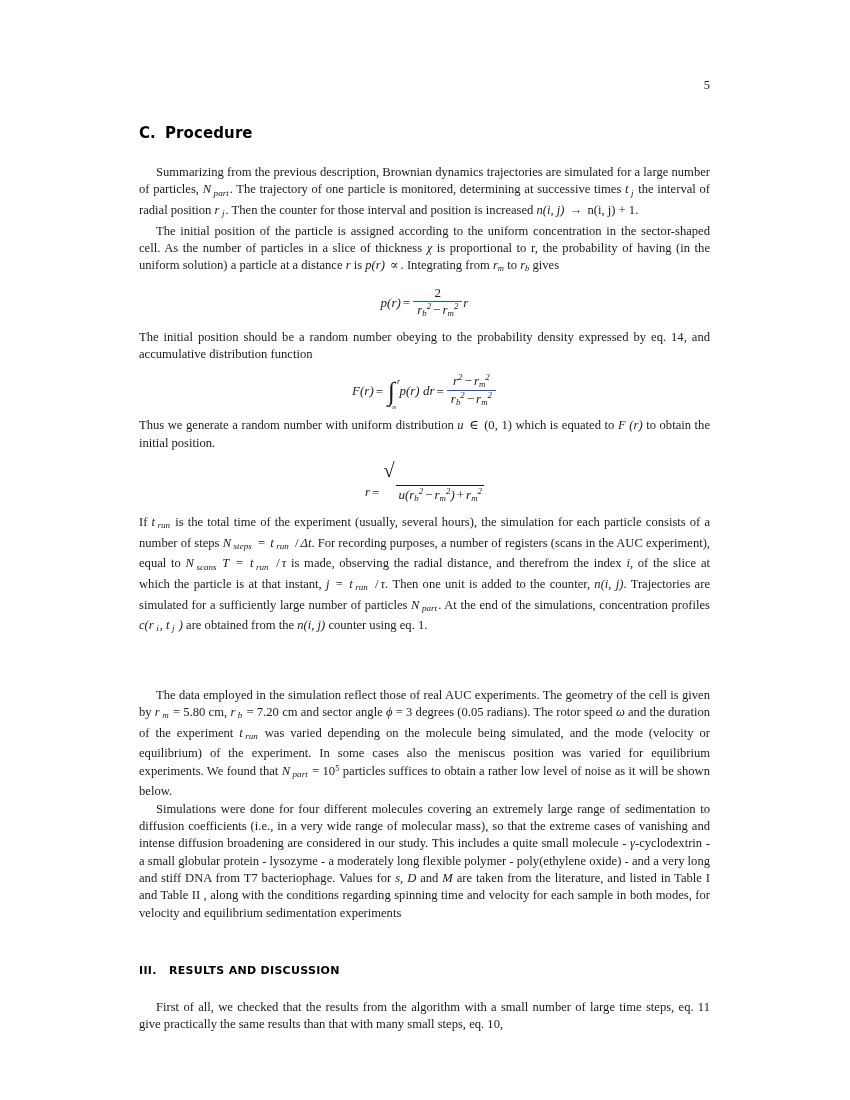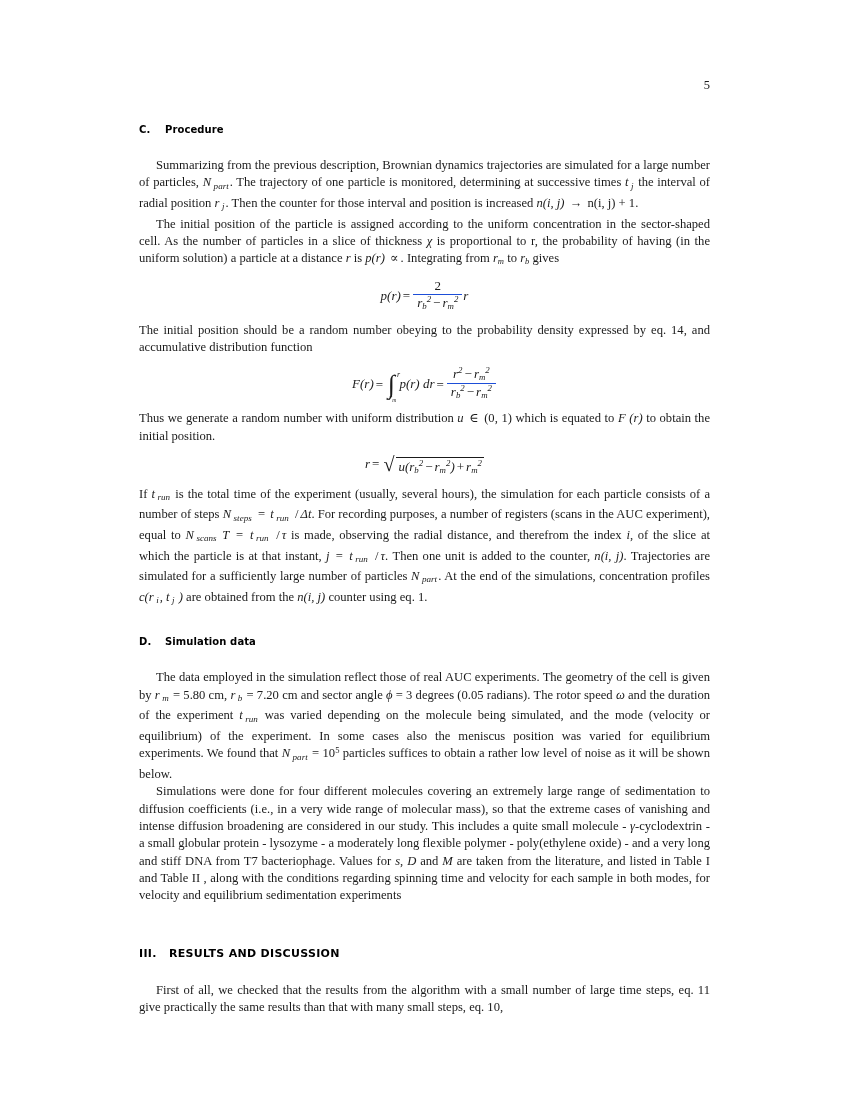--- a/index.html
+++ b/index.html
@@ -27,21 +27,21 @@
   }
   .column {
     position: absolute;
     top: 124px;
     left: 139px;
     width: 571px;
   }
   .sec-head {
     font-family: "DejaVu Sans", "Liberation Sans", sans-serif;
     font-weight: bold;
-    font-size: 10px;
+    font-size: 15px;
     letter-spacing: 0.1px;
     color: #000;
     margin: 0;
   }
   .sec-head .num {
     display: inline-block;
     min-width: 26px;
   }
   .sec-head.sub { margin-top: 0; }
   .sec-head.main {
@@ -155,20 +155,21 @@
     position: absolute;
     left: 0;
     top: -1px;
     font-size: 1.55em;
     line-height: 0.85;
   }
   .sqrt .radicand {
     display: inline-block;
     border-top: 1px solid #1a1a1a;
     padding: 1px 2px 0 2px;
+    margin-top: 22px;
   }
 </style>
 </head>
 <body>
 
 <div class="page">
 
   <div class="folio">5</div>
 
   <div class="column">
@@ -257,23 +258,20 @@
       <span class="mo">/</span><span class="mi">τ</span><span>. Then one unit is added to the counter,</span>
       <span class="mi">n(i, j)</span><span>. Trajectories are simulated for a sufficiently large number of particles</span>
       <span class="mi">N</span><span class="insub">part</span><span>. At the end of the simulations, concentration profiles</span>
       <span class="mi"><span>c</span>(<span>r</span><span class="insub">i</span>,&nbsp;<span>t</span><span class="insub">j</span>&nbsp;)</span>
       <span>are obtained from the</span>
       <span class="mi">n(i, j)</span>
       <span>counter using eq. 1.</span></p>
 
     <div class="gap-sec"></div>
 
-    <div class="sec-head sub">
-      <span class="num">D.</span><span>Simulation data</span>
-    </div>
 
     <div class="gap-after-head"></div>
 
     <p class="body indent"><span>The data employed in the simulation reflect those of real AUC experiments. The geometry of the cell is given by</span>
       <span class="mi">r</span><span class="insub">m</span>
       <span class="mn">= 5.80 cm,</span>
       <span class="mi">r</span><span class="insub">b</span>
       <span class="mn">= 7.20 cm</span>
       <span>and sector angle</span>
       <span class="mi">ϕ</span>

